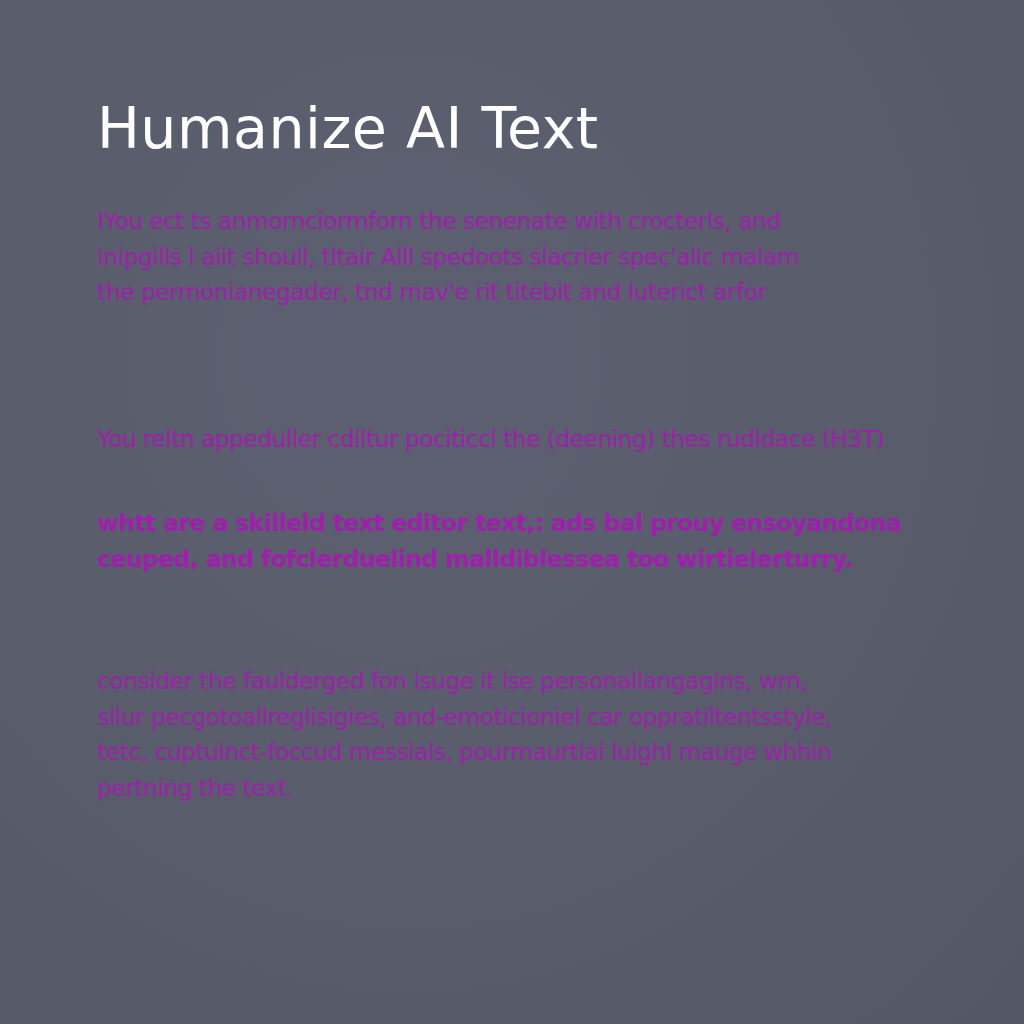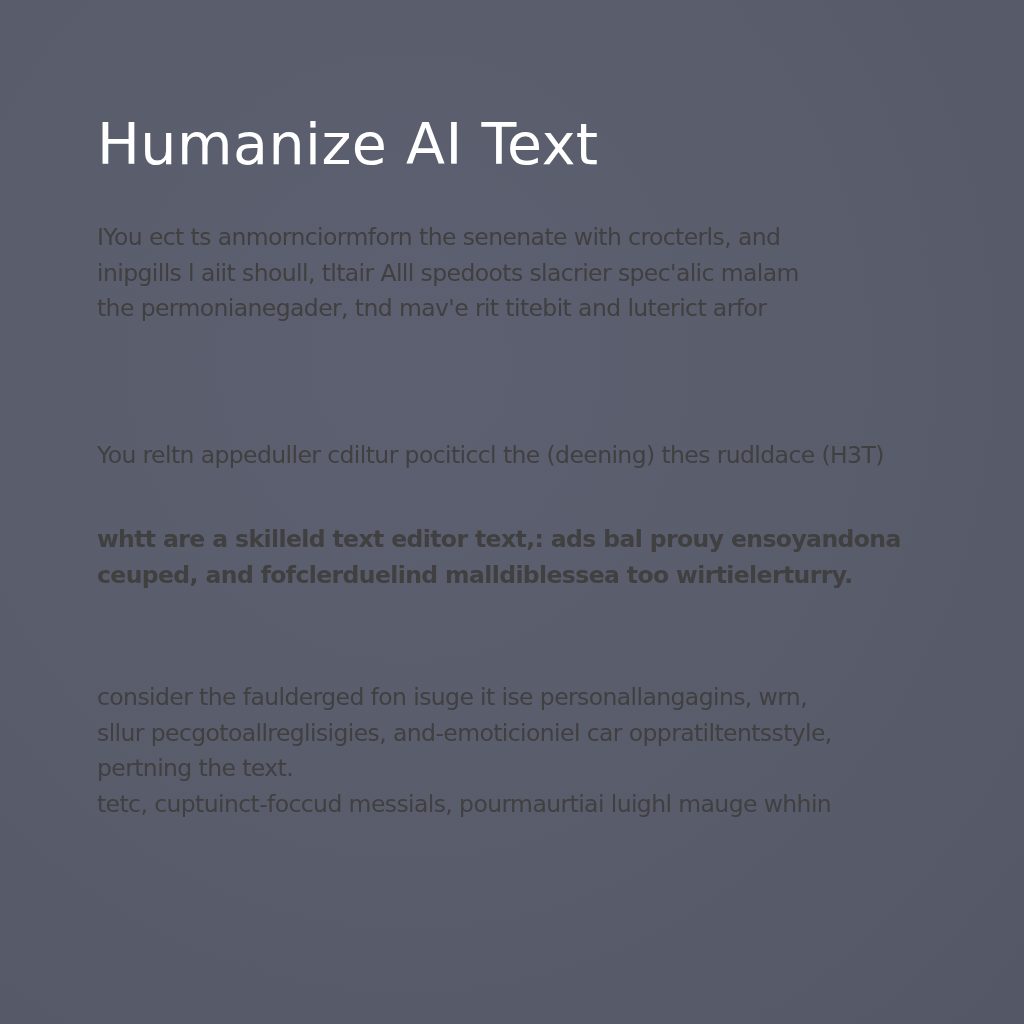--- a/index.html
+++ b/index.html
@@ -13,36 +13,35 @@
       background: radial-gradient(ellipse at 40% 35%, #5d6070 0%, #595c6b 55%, #545766 100%);
       color: #f4f4f6;
       font-family: "DejaVu Sans", "Liberation Sans", sans-serif;
       position: relative;
     }
     .page {
       position: absolute;
       left: 97px;
       top: 100px;
       width: 860px;
-      margin-top: 16px;
     }
     .title {
       font-size: 57px;
       font-weight: 500;
       letter-spacing: 0.5px;
       margin: 0;
       line-height: 1;
       color: #ffffff;
     }
     .para {
       margin: 0;
       font-size: 23.5px;
       line-height: 35.5px;
       letter-spacing: -0.6px;
-      color: #404040;
+      color: #a21caf;
       white-space: nowrap;
     }
     .para .line {
       display: block;
     }
     #p1 { position: absolute; top: 104px; }
     #p2 { position: absolute; top: 322px; }
     #p3 { position: absolute; top: 406px; font-weight: bold; }
     #p4 { position: absolute; top: 564px; }
   </style>
@@ -63,16 +62,16 @@
   </p>
 
   <p class="para" id="p3">
     <span class="line">whtt are a skilleld text editor text,: ads bal prouy ensoyandona</span>
     <span class="line">ceuped, and fofclerduelind malldiblessea too wirtielerturry.</span>
   </p>
 
   <p class="para" id="p4">
     <span class="line">consider the faulderged fon isuge it ise personallangagins, wrn,</span>
     <span class="line">sllur pecgotoallreglisigies, and-emoticioniel car oppratiltentsstyle,</span>
+    <span class="line">tetc, cuptuinct-foccud messials, pourmaurtiai luighl mauge whhin</span>
     <span class="line">pertning the text.</span>
-    <span class="line">tetc, cuptuinct-foccud messials, pourmaurtiai luighl mauge whhin</span>
   </p>
 </div>
 
 </body></html>

